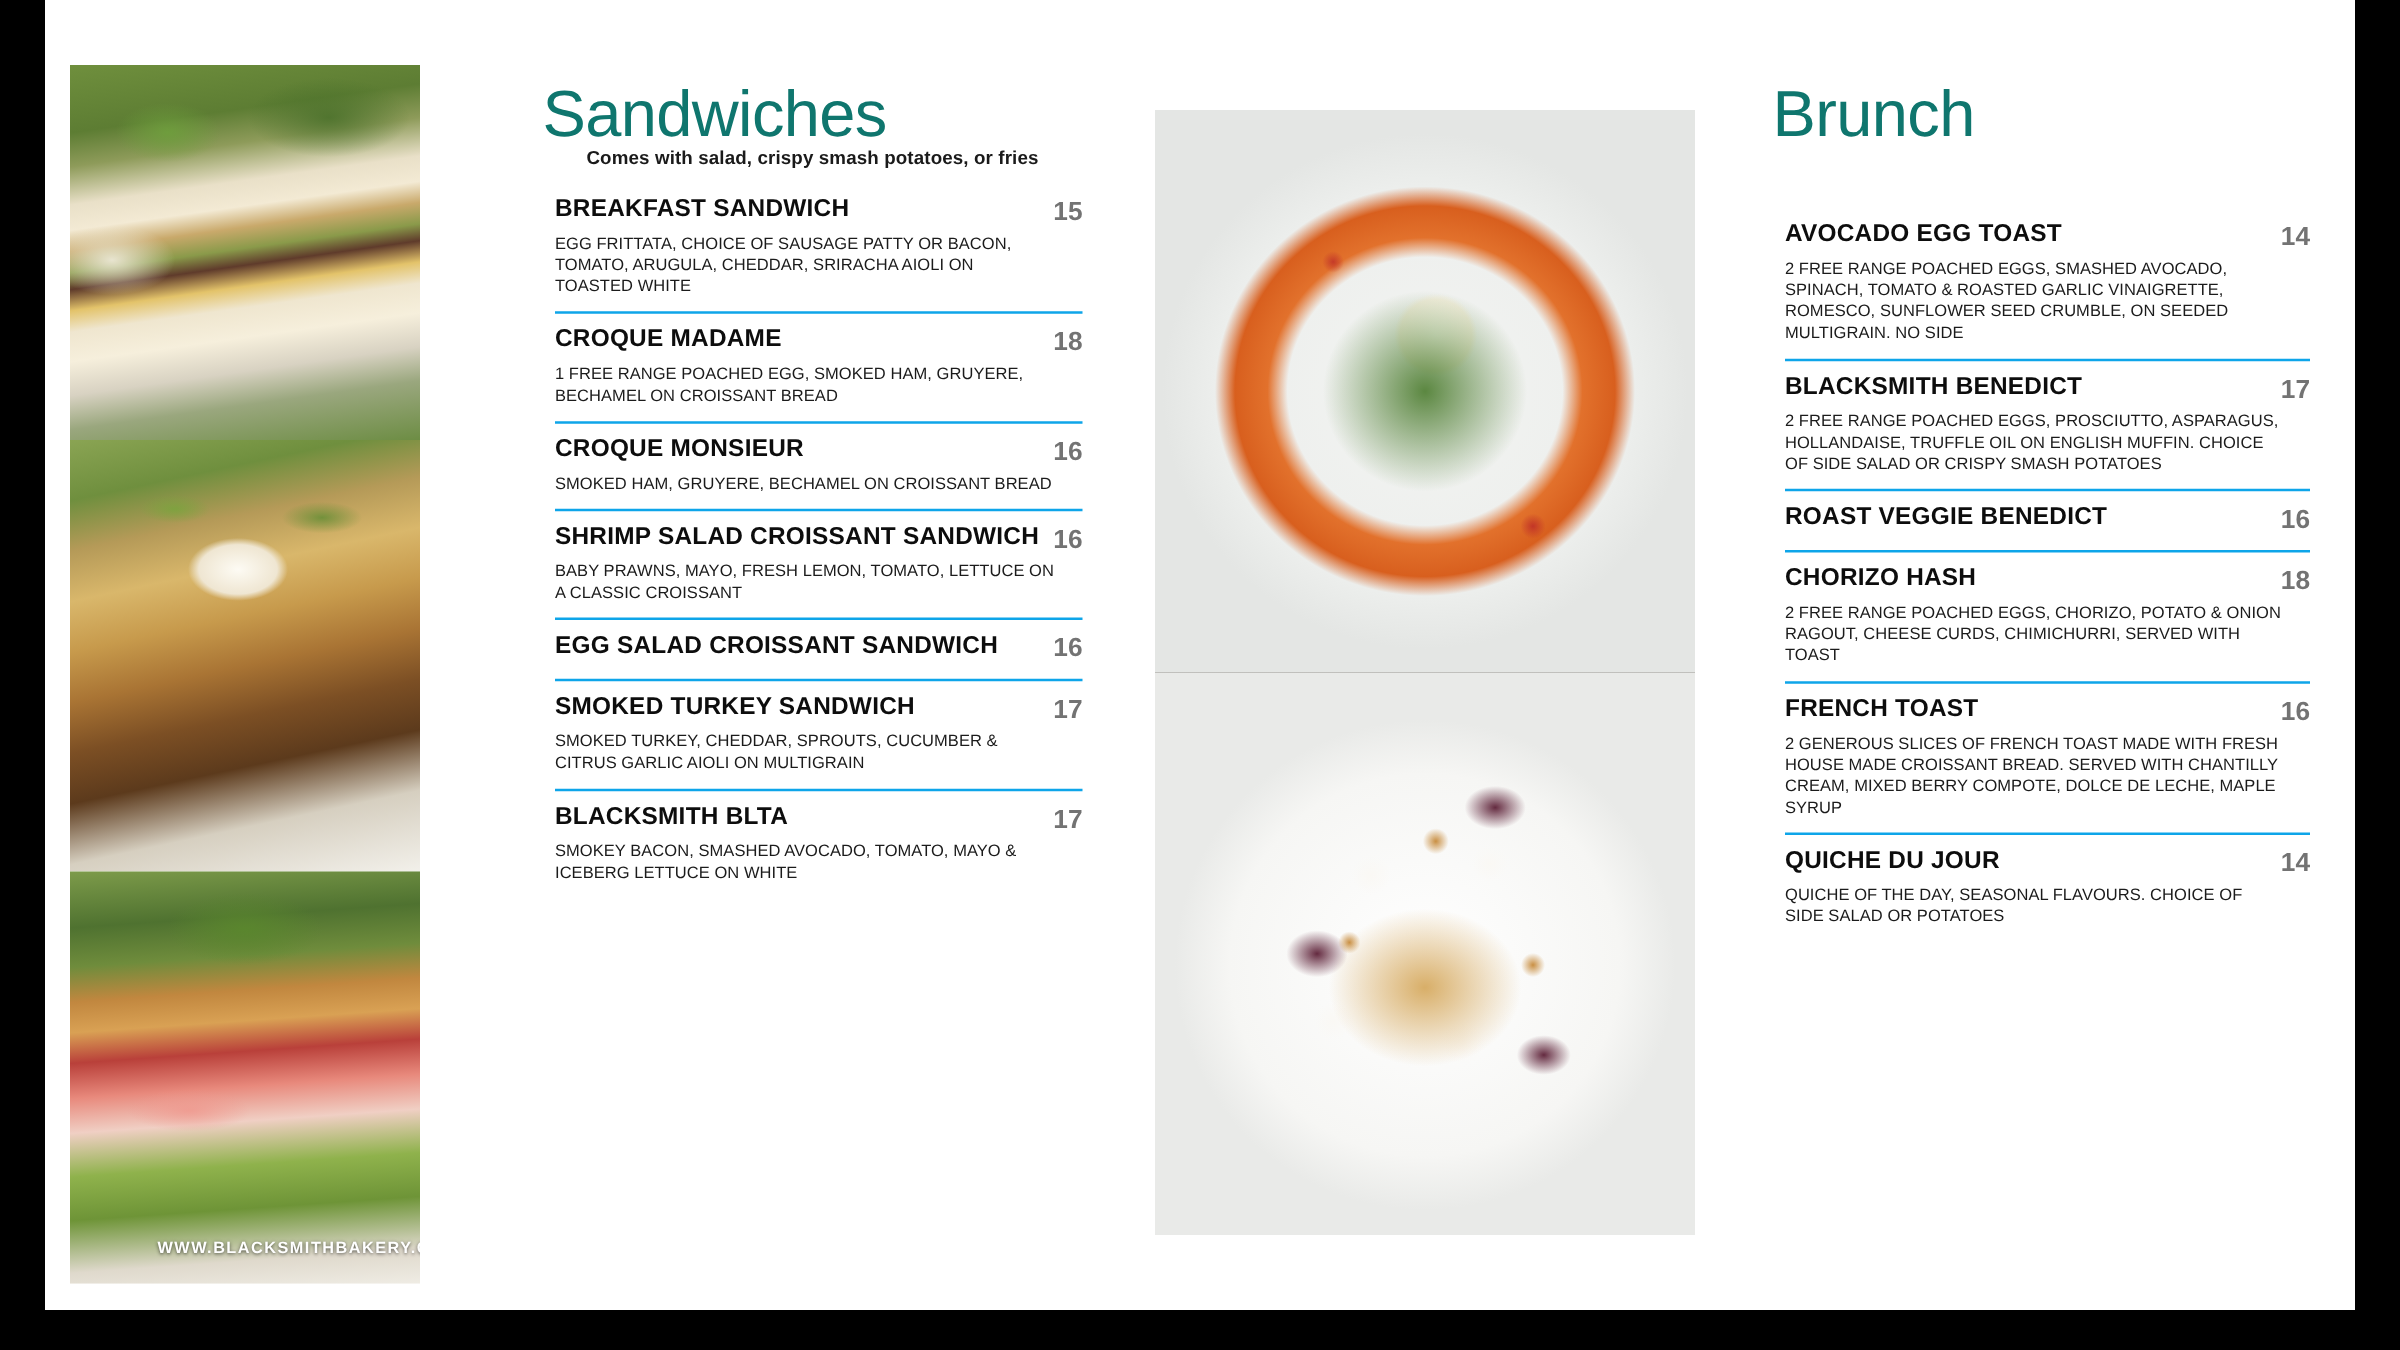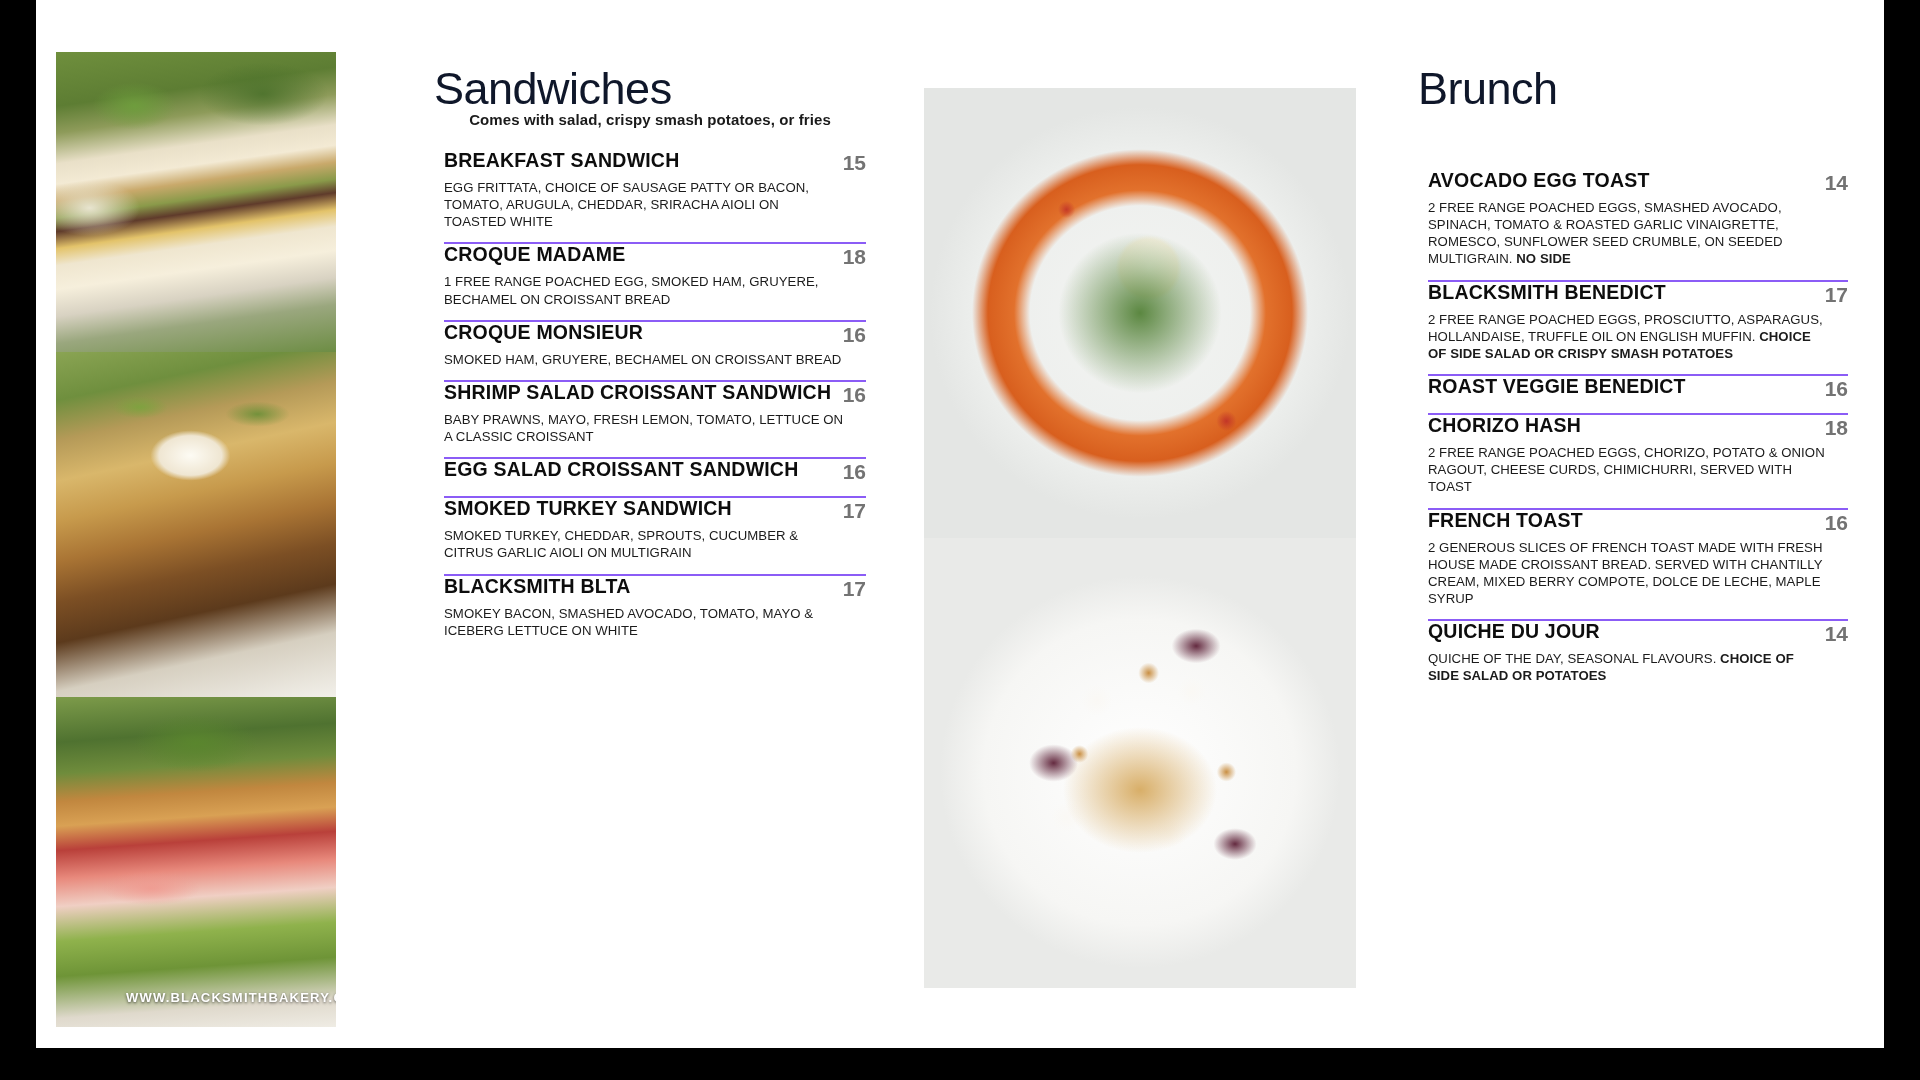--- a/index.html
+++ b/index.html
@@ -121,40 +121,40 @@
       linear-gradient(#5f5b55, #5f5b55);
     background-color: #5f5b55;
   }
 
   
   .col { position: absolute; top: 66px; }
   .col-left  { left: 398px;  width: 432px; }
   .col-right { left: 1382px; width: 430px; }
 
   .section-title {
-    font-size: 45px;
+    font-size: 52px;
     font-weight: 300;
     letter-spacing: -0.5px;
     line-height: 1;
-    color: #0f172a;
+    color: #0f766e;
     white-space: nowrap;
   }
   .section-sub {
     font-size: 15px;
     font-weight: 700;
     color: #1a1a1a;
     letter-spacing: .1px;
     text-align: center;
   }
 
   .items { margin-top: 22px; margin-left: 10px; }
   .col-right .items { margin-top: 59px; }
 
   .item { padding: 0 0 12px 0; }
-  .item + .item { border-top: 2px solid #8b5cf6; padding-top: 0; }
+  .item + .item { border-top: 2px solid #0ea5e9; padding-top: 10px; }
 
   .item-head {
     display: flex;
     align-items: flex-start;
     justify-content: space-between;
     gap: 10px;
   }
   .item-name {
     font-size: 19.5px;
     font-weight: 700;
@@ -172,21 +172,21 @@
   }
   .item-desc {
     margin-top: 4px;
     font-size: 13.2px;
     line-height: 1.30;
     color: #1b1b1b;
     letter-spacing: .05px;
     text-transform: uppercase;
     max-width: 400px;
   }
-  .item-desc b { font-weight: 700; }
+  .item-desc b { font-weight: 400; }
 </style>
 </head>
 <body>
 
 <div class="menu-page">
 
   <div class="photo-strip">
     <div class="shot shot-1">
       <div class="ph-sandwich"></div>
     </div>

